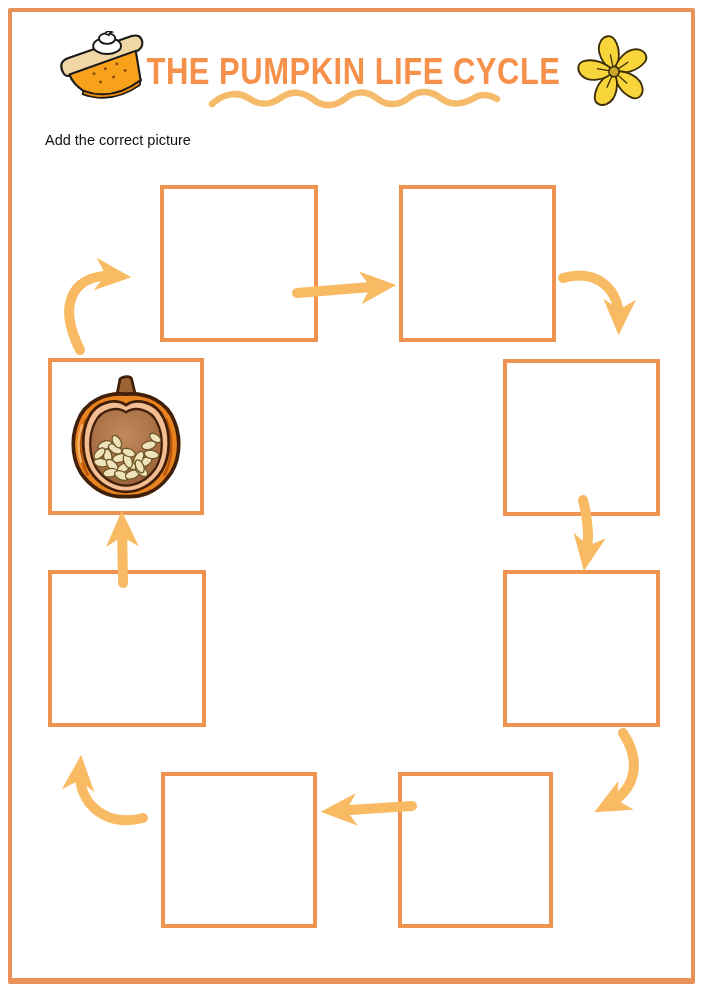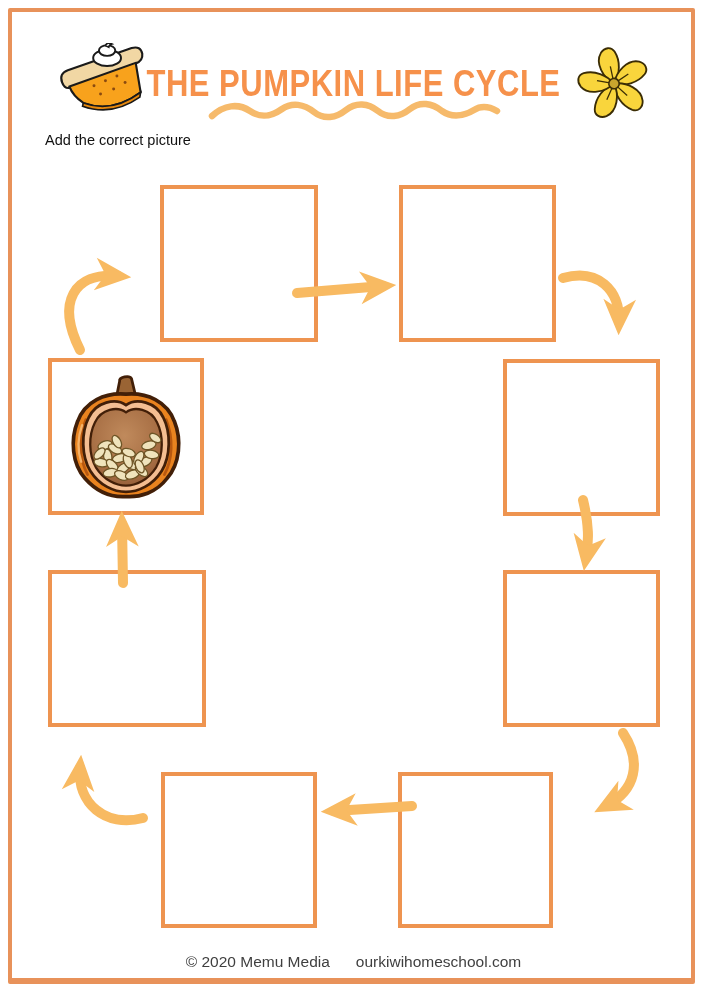--- a/index.html
+++ b/index.html
@@ -20,21 +20,21 @@
     overflow:hidden;
   }
   .page-border{
     position:absolute;left:8px;top:8px;width:687px;height:976px;
     border:4px solid var(--page-border);
     border-bottom-width:6px;
     border-radius:2px;
     box-sizing:border-box;
     pointer-events:none;
   }
-  .header{position:absolute;left:0;top:0;width:707px;height:130px;margin-top:12px;}
+  .header{position:absolute;left:0;top:0;width:707px;height:130px;}
   .pie-icon{position:absolute;left:58px;top:31px;width:90px;height:74px;}
   .flower-icon{position:absolute;left:571px;top:30px;width:86px;height:80px;}
   .title{
     position:absolute;left:0;top:50px;width:707px;
     text-align:center;
     font-size:31px;font-weight:800;letter-spacing:0.5px;
     color:var(--accent);
     transform:scaleY(1.22);transform-origin:top center;
     white-space:nowrap;
   }
@@ -179,17 +179,14 @@
     <path class="arrow-stroke" marker-end="url(#ah)" d="M 80,350 C 56,302 74,272 118,276"></path>
     <path class="arrow-stroke" marker-end="url(#ah)" d="M 297,293 L 383,286"></path>
     <path class="arrow-stroke" marker-end="url(#ah)" d="M 563,278 C 598,268 620,290 619,322"></path>
     <path class="arrow-stroke" marker-end="url(#ah)" d="M 583,500 C 589,525 589,540 586,558"></path>
     <path class="arrow-stroke" marker-end="url(#ah)" d="M 623,733 C 642,762 636,790 606,806"></path>
     <path class="arrow-stroke" marker-end="url(#ah)" d="M 412,806 L 334,811"></path>
     <path class="arrow-stroke" marker-end="url(#ah)" d="M 143,818 C 105,828 77,803 80,768"></path>
     <path class="arrow-stroke" marker-end="url(#ah)" d="M 123,583 L 122,524"></path>
   </svg>
 
-  <div class="footer">
-    <span>© 2020 Memu Media</span><span class="gap"></span><span>ourkiwihomeschool.com</span>
-  </div>
 
 </div>
 
 </body></html>

